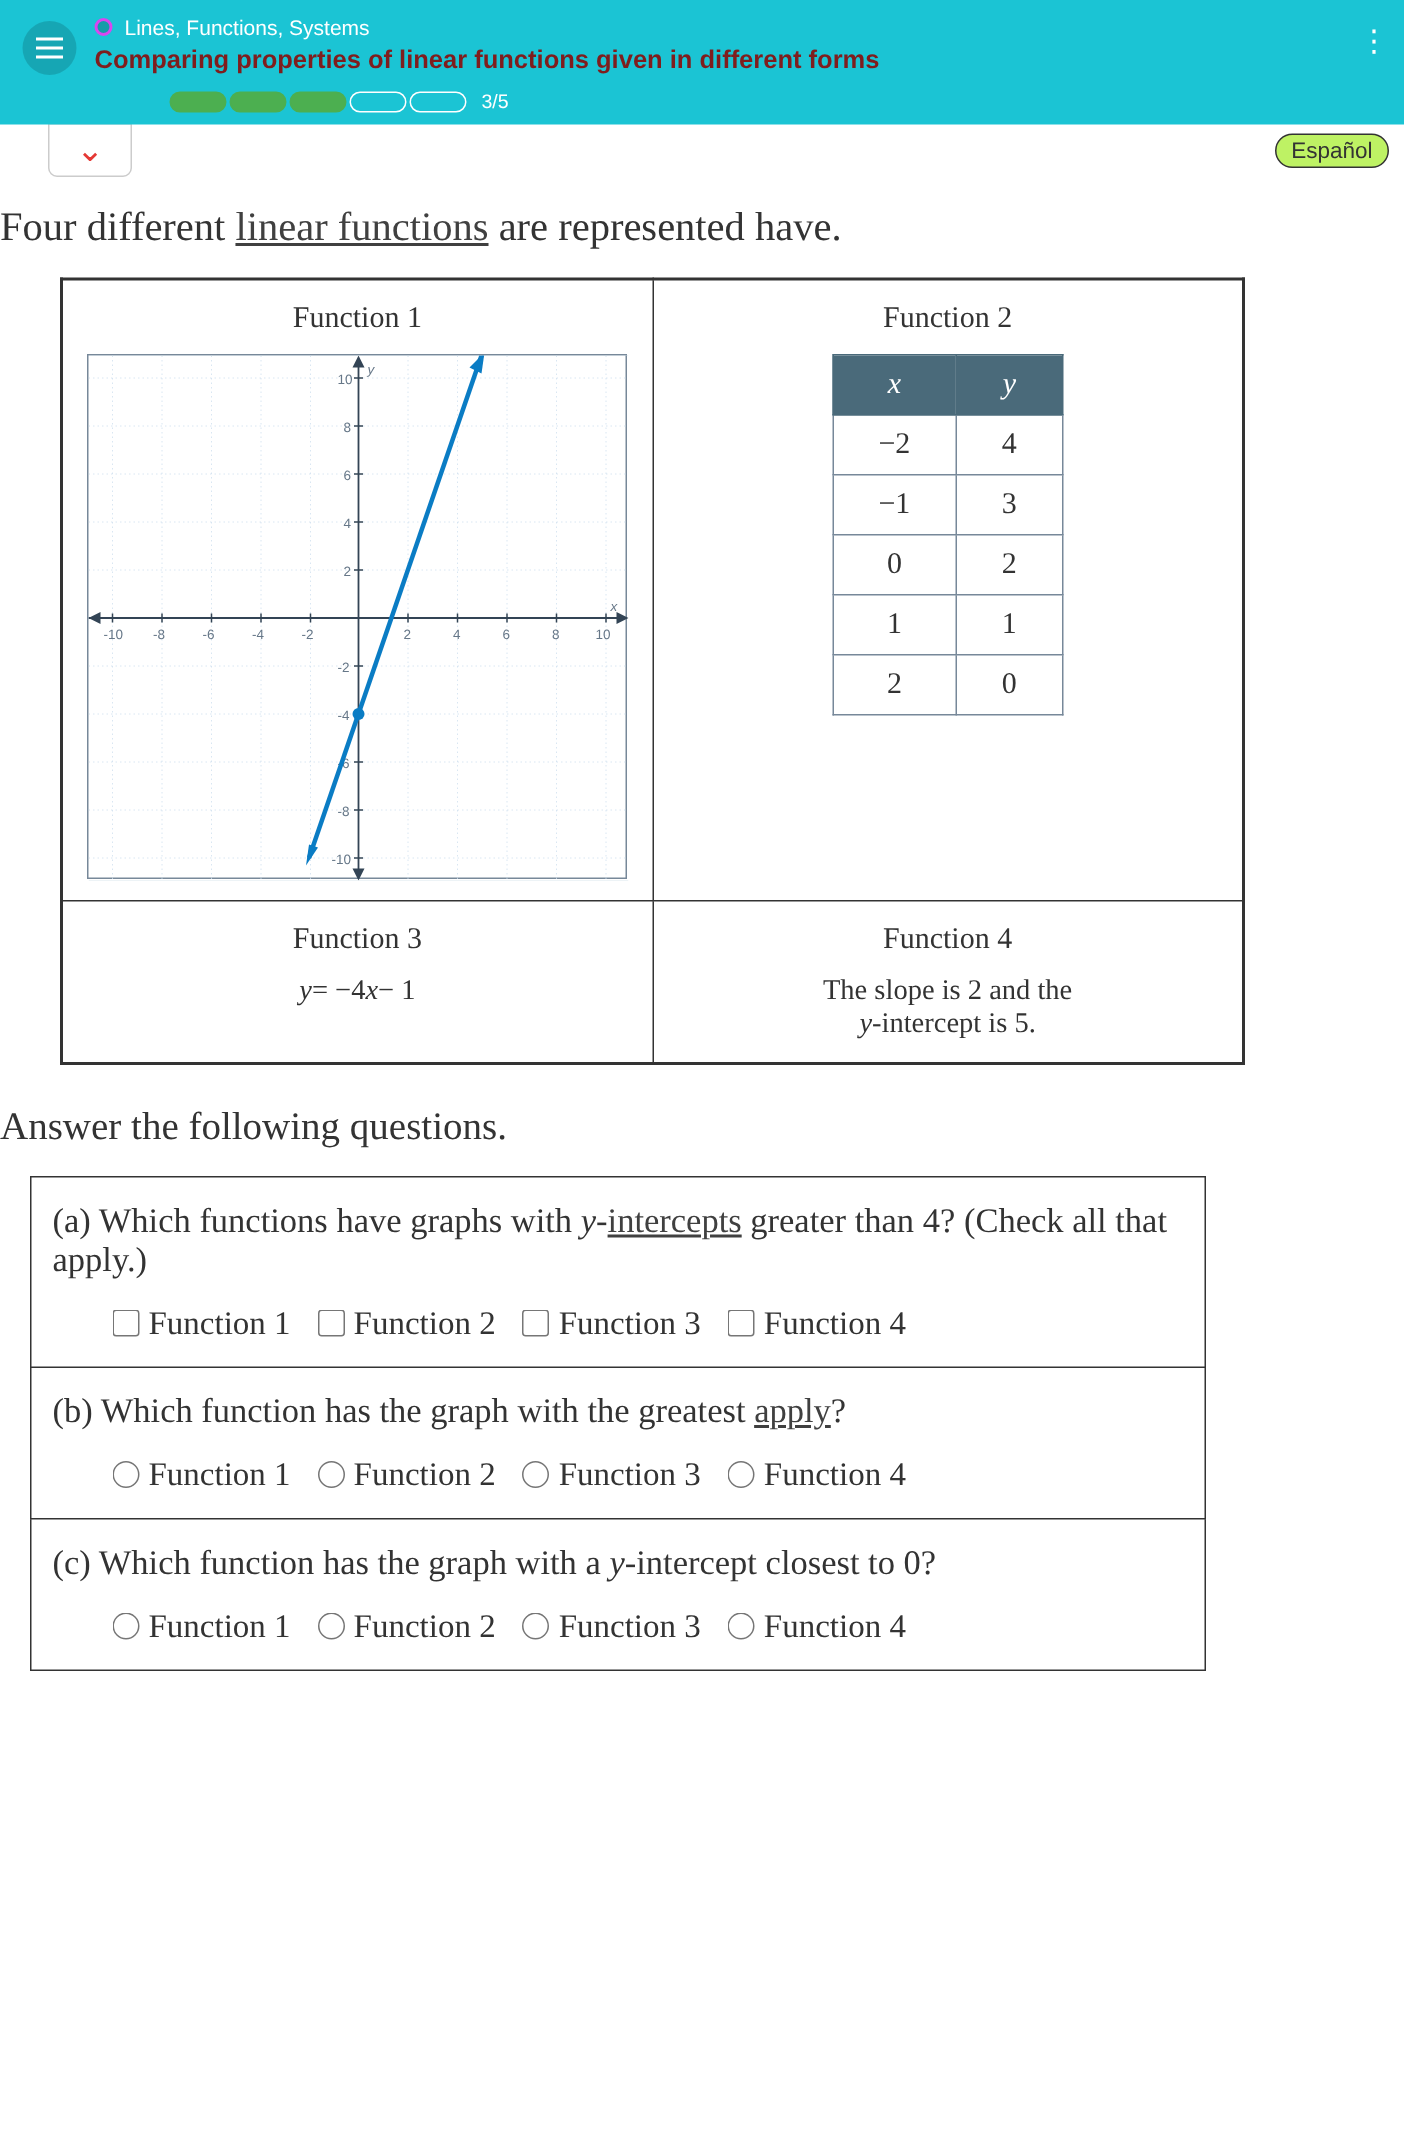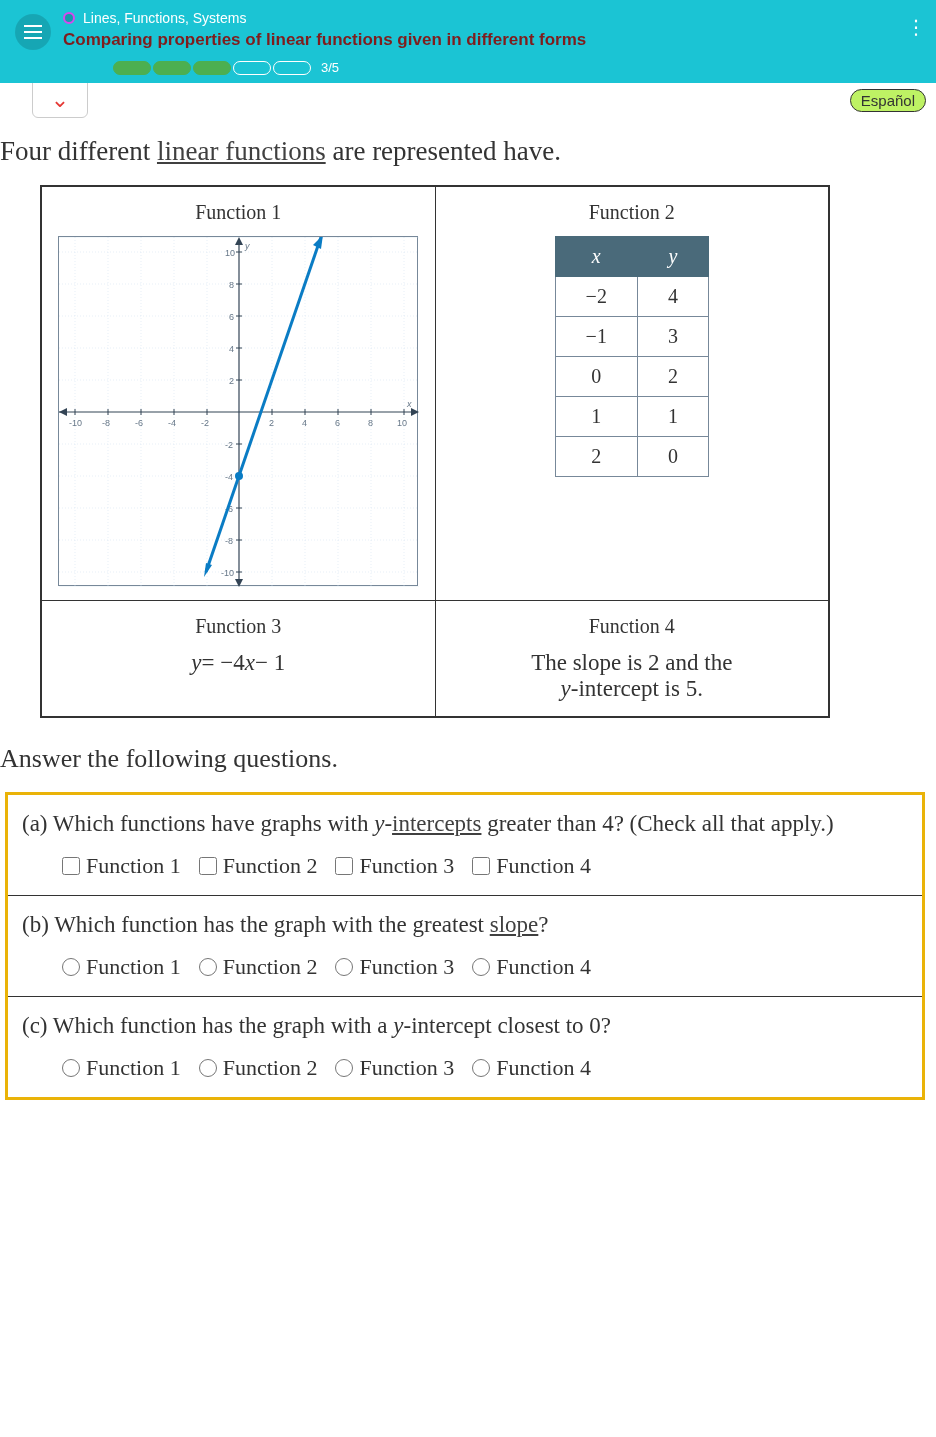--- a/index.html
+++ b/index.html
@@ -24,32 +24,32 @@
   .chevron-down { color: #e53935; font-size: 22px; }
   .lang-pill { border: 1px solid #333; border-radius: 14px; padding: 2px 10px; font-size: 15px; cursor: pointer; background: #bef264; }
   
   .content { padding: 8px 0 20px; }
   .intro { font-size: 27px; margin: 10px 0 18px; font-family: Georgia, serif; }
   .lnk { color: #404040; text-decoration: underline; }
   
   .func-grid { border: 2px solid #333; margin-left: 40px; width: 790px; border-collapse: collapse; }
   .func-grid td { border: 1px solid #333; vertical-align: top; text-align: center; padding: 14px 10px; }
   .func-title { font-size: 20px; margin-bottom: 12px; font-family: Georgia, serif; }
-  .func-body { font-size: 23px; font-family: Georgia, serif; text-align: center; }
+  .func-body { font-size: 19px; font-family: Georgia, serif; text-align: center; }
   .ital { font-style: italic; font-family: 'Times New Roman', serif; }
   
   .graph-box { width: 360px; height: 350px; border: 1px solid #789; margin: 0 auto; position: relative; background: #fff; }
   
   .f2-table { border-collapse: collapse; margin: 0 auto; }
   .f2-table th { background: #4a6a7a; color: #fff; font-weight: normal; font-style: italic; font-family: 'Times New Roman', serif; font-size: 20px; padding: 8px 30px; border: 1px solid #4a6a7a; }
   .f2-table td { border: 1px solid #789; padding: 8px 30px; font-size: 20px; font-family: 'Times New Roman', serif; text-align: center; }
   
   .answer-header { font-size: 26px; margin: 26px 0 18px; font-family: Georgia, serif; }
   
-  .q-table { width: 920px; margin-left: 5px; border-collapse: collapse; border: 3px solid #eab308; }
+  .q-table { width: 784px; margin-left: 20px; border-collapse: collapse; border: 1px solid #eab308; }
   .q-table td { border: 1px solid #333; padding: 16px 14px; font-size: 23px; font-family: Georgia, serif; }
   .opts { margin-top: 16px; display: flex; gap: 18px; flex-wrap: wrap; padding-left: 40px; font-size: 22px; align-items: center; }
   .opts label { display: flex; align-items: center; gap: 6px; cursor: pointer; }
   .opts input { width: 18px; height: 18px; cursor: pointer; }
 </style>
 </head>
 <body>
 
 <div class="header">
   <div class="header-top">
@@ -260,21 +260,21 @@
               </label>
         <label>
                 <input type="checkbox" style="">
                 <span>Function 4</span>
               </label>
       </div>
     </td>
         </tr>
     <tr>
           <td>
-      <span>(b) Which function has the graph with the greatest </span><a href="#" class="lnk">slope</a><span>?</span>
+      <span>(b) Which function has the graph with the greatest </span><a href="#" class="lnk">apply</a><span>?</span>
       <div class="opts">
         <label>
                 <input type="radio" name="qb" style="">
                 <span>Function 1</span>
               </label>
         <label>
                 <input type="radio" name="qb" style="">
                 <span>Function 2</span>
               </label>
         <label>

